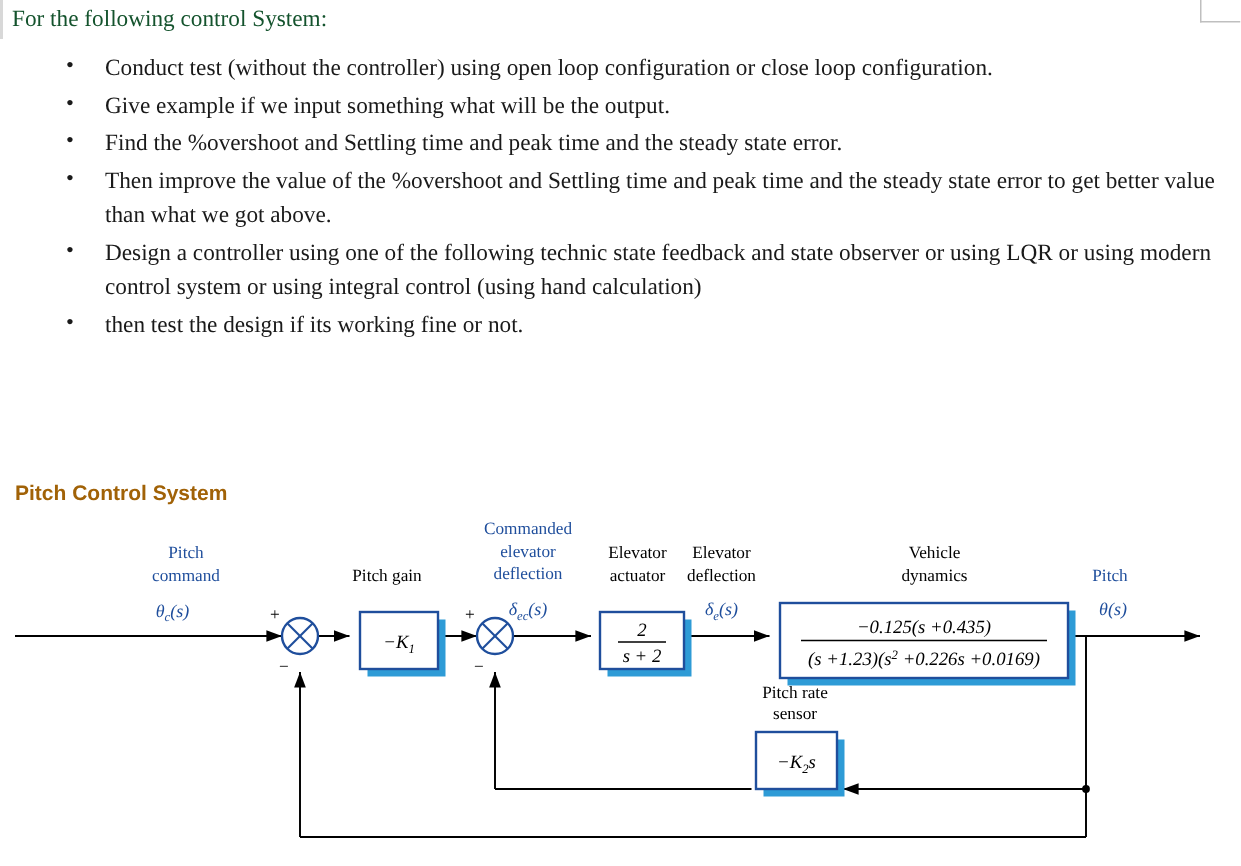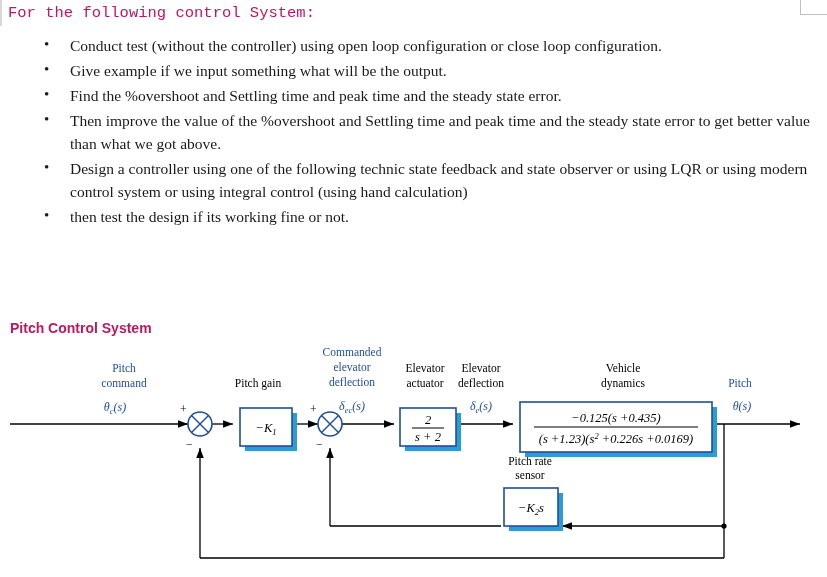--- a/index.html
+++ b/index.html
@@ -13,22 +13,22 @@
     position: relative;
     font-family: "Liberation Serif", serif;
     color: #000000;
     overflow: hidden;
   }
   .intro {
     position: absolute;
     left: 8px;
     top: 4px;
     font-size: 15.5px;
-    font-family: Liberation Mono, monospace;
-    color: #be185d;
+    font-family: Liberation Serif, serif;
+    color: #14532d;
   }
   ul.bullets {
     position: absolute;
     left: 20px;
     top: 34px;
     width: 790px;
     margin: 0;
     padding: 0 0 0 24px;
     list-style: none;
   }
@@ -47,21 +47,21 @@
     top: -1px;
     font-size: 15px;
   }
   .section-title {
     position: absolute;
     left: 10px;
     top: 320px;
     font-size: 14px;
     font-weight: bold;
     font-family: "Liberation Sans", sans-serif;
-    color: #be185d;
+    color: #a16207;
   }
 
   
   #diagram {
     position: absolute;
     left: 0;
     top: 336px;
     width: 827px;
     height: 240px;
   }

